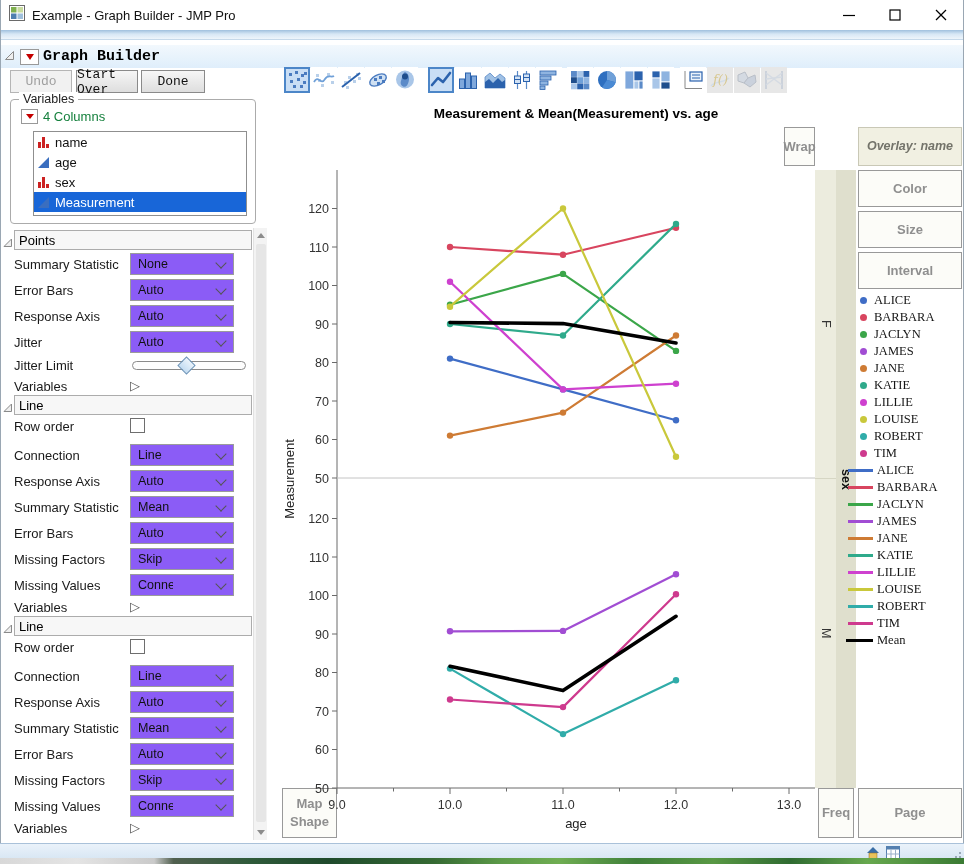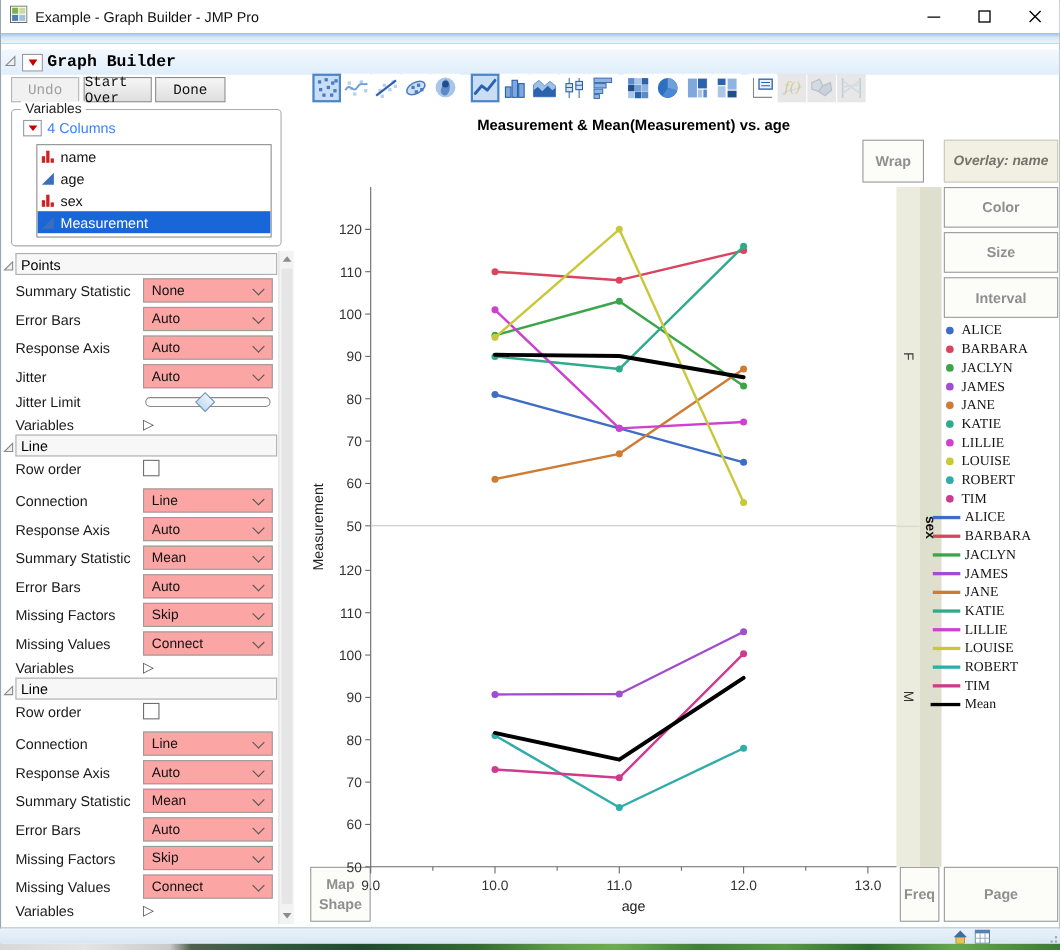--- a/index.html
+++ b/index.html
@@ -23,34 +23,34 @@
   
   .tb-group{position:absolute;top:67px;display:flex;gap:1px;}
   .tb-cell{width:26px;height:26px;display:flex;align-items:center;justify-content:center;border:1px solid transparent;box-sizing:border-box;background:#fff;}
   .tb-cell.selected{border:2px solid #4c86c8;background:#c9def5;}
   .tb-cell.disabled{background:#e7e7e7;}
   .tb-cell.disabled svg{opacity:.5;}
 
   
   #variables-box{position:absolute;left:10px;top:99px;width:244px;height:123px;border:1px solid #ababab;border-radius:4px;}
   #variables-label{position:absolute;top:-8px;left:8px;background:#fff;padding:0 4px;font-size:12.5px;color:#222;}
-  #columns-row{position:absolute;left:10px;top:9px;display:flex;align-items:center;gap:5px;font-size:13px;color:#3b82f6;}
+  #columns-row{position:absolute;left:10px;top:9px;display:flex;align-items:center;gap:5px;font-size:13px;color:#15803d;}
   .red-tri-btn{width:17px;height:14px;background:#fff;border:1px solid #999;display:flex;align-items:center;justify-content:center;}
   .red-tri{width:0;height:0;border-left:4.5px solid transparent;border-right:4.5px solid transparent;border-top:6px solid #c40000;}
   #var-list{position:absolute;left:22px;top:31px;right:8px;bottom:7px;border:1px solid #8f8f8f;background:#fff;overflow:hidden;}
   .var-item{height:20px;display:flex;align-items:center;padding-left:3px;font-size:13px;color:#111;}
   .var-item.selected{background:#1866d8;color:#fff;}
   .var-item svg{margin-right:5px;}
 
   
   .sec-tri{position:absolute;left:3px;}
   .sec-header{position:absolute;left:14px;width:238px;height:20px;border:1px solid #acacac;background:#f7f7f7;box-sizing:border-box;display:flex;align-items:center;}
   .sec-header span{font-size:13px;font-weight:normal;color:#000;margin-left:4px;}
   .ctl-label{position:absolute;left:14px;font-size:13px;color:#1a1a1a;}
-  .dd{position:absolute;left:130px;width:118px;height:22px;background:#fca5a5;border:1px solid #9b9b9b;box-sizing:border-box;display:flex;align-items:center;gap:44px;}
+  .dd{position:absolute;left:130px;width:104px;height:22px;background:#8b5cf6;border:1px solid #9b9b9b;box-sizing:border-box;display:flex;align-items:center;gap:44px;}
   .dd .val{font-size:12.5px;color:#111;margin-left:7px;flex:1;white-space:nowrap;overflow:hidden;}
   .dd .chev{width:7px;height:7px;border-right:1.6px solid #555;border-bottom:1.6px solid #555;transform:rotate(45deg);margin-right:8px;margin-top:-3px;flex:none;}
   .cbx{position:absolute;left:130px;width:15px;height:15px;background:#fff;border:1px solid #6e6e6e;box-sizing:border-box;}
   .disc{position:absolute;left:130px;font-size:13px;color:#555;}
   .slider-track{position:absolute;left:132px;width:114px;height:9px;border:1px solid #8a8a8a;border-radius:5px;background:#fdfdfd;box-sizing:border-box;}
   .slider-thumb{position:absolute;width:11px;height:11px;background:linear-gradient(#eaf3fb,#c3dcf2);border:1px solid #6b93b8;transform:rotate(45deg);top:-3px;}
 
   
   #panel-scrollbar{position:absolute;left:253px;top:228px;width:14px;height:612px;background:#f3f3f3;border-left:1px solid #e2e2e2;box-sizing:border-box;}
   .sb-arrow{position:absolute;left:3px;width:0;height:0;border-left:4px solid transparent;border-right:4px solid transparent;}
@@ -466,21 +466,21 @@
       <div class="ctl-label" style="top: 821px;">Variables</div>
       <div class="disc" style="top: 820px;">▷</div>
     </div>
   <div id="panel-scrollbar">
     <div id="sb-thumb"></div>
     <div class="sb-arrow" id="sb-up"></div>
     <div class="sb-arrow" id="sb-down"></div>
   </div>
 
   <div id="chart-title">Measurement &amp; Mean(Measurement) vs. age</div>
-  <div class="zone" style="left:784px;top:127px;width:56px;height:39px;text-align:center;">Wrap</div>
+  <div class="zone" style="left:784px;top:127px;width:31px;height:39px;text-align:center;">Wrap</div>
   <div class="zone" id="zone-overlay" style="left:858px;top:127px;width:104px;height:39px;">Overlay: name</div>
   <div class="zone" style="left:858px;top:170px;width:104px;height:37px;">Color</div>
   <div class="zone" style="left:858px;top:211px;width:104px;height:37px;">Size</div>
   <div class="zone" style="left:858px;top:252px;width:104px;height:37px;">Interval</div>
   <div class="zone" style="left:282px;top:788px;width:55px;height:50px;padding:0 4px;">Map Shape</div>
   <div class="zone" style="left:818px;top:788px;width:36px;height:50px;">Freq</div>
   <div class="zone" style="left:858px;top:788px;width:104px;height:50px;">Page</div>
 
   <div id="strip-inner">
     <div class="half top">

